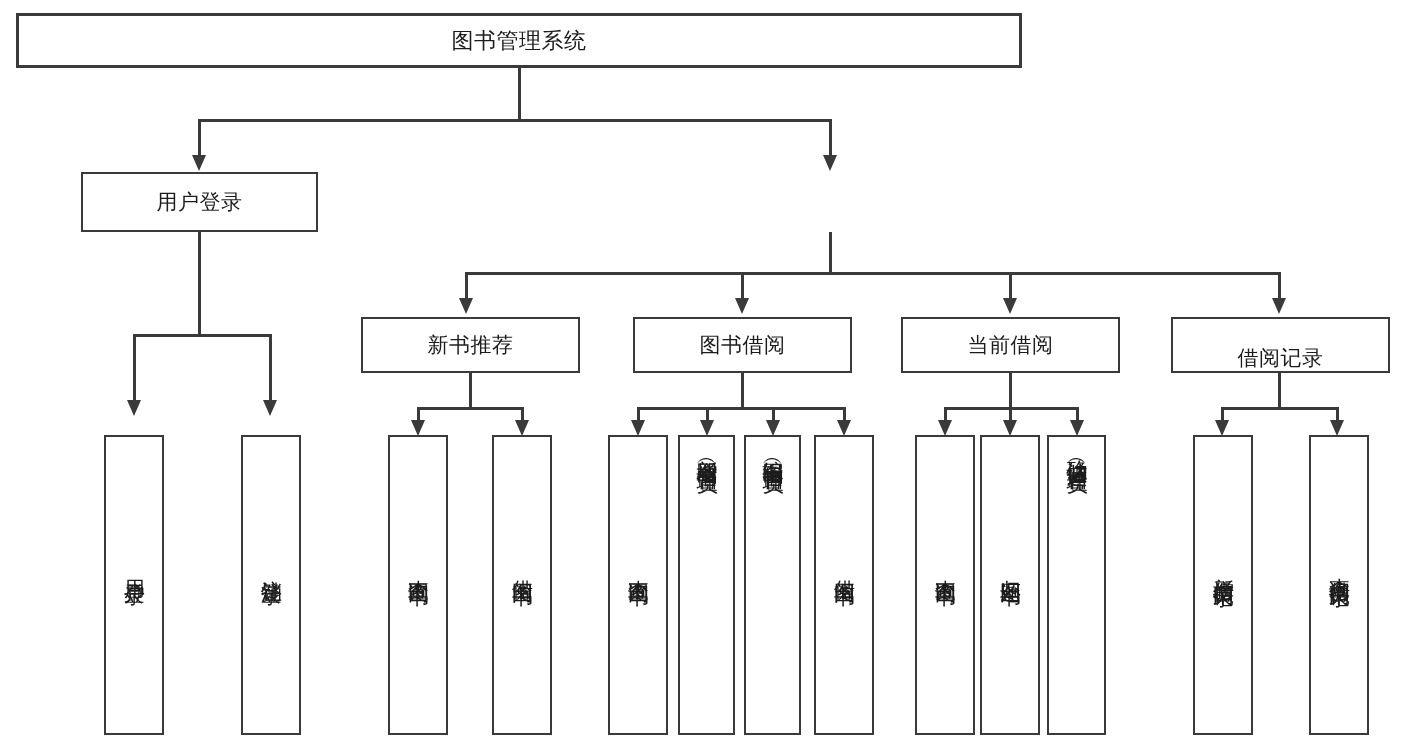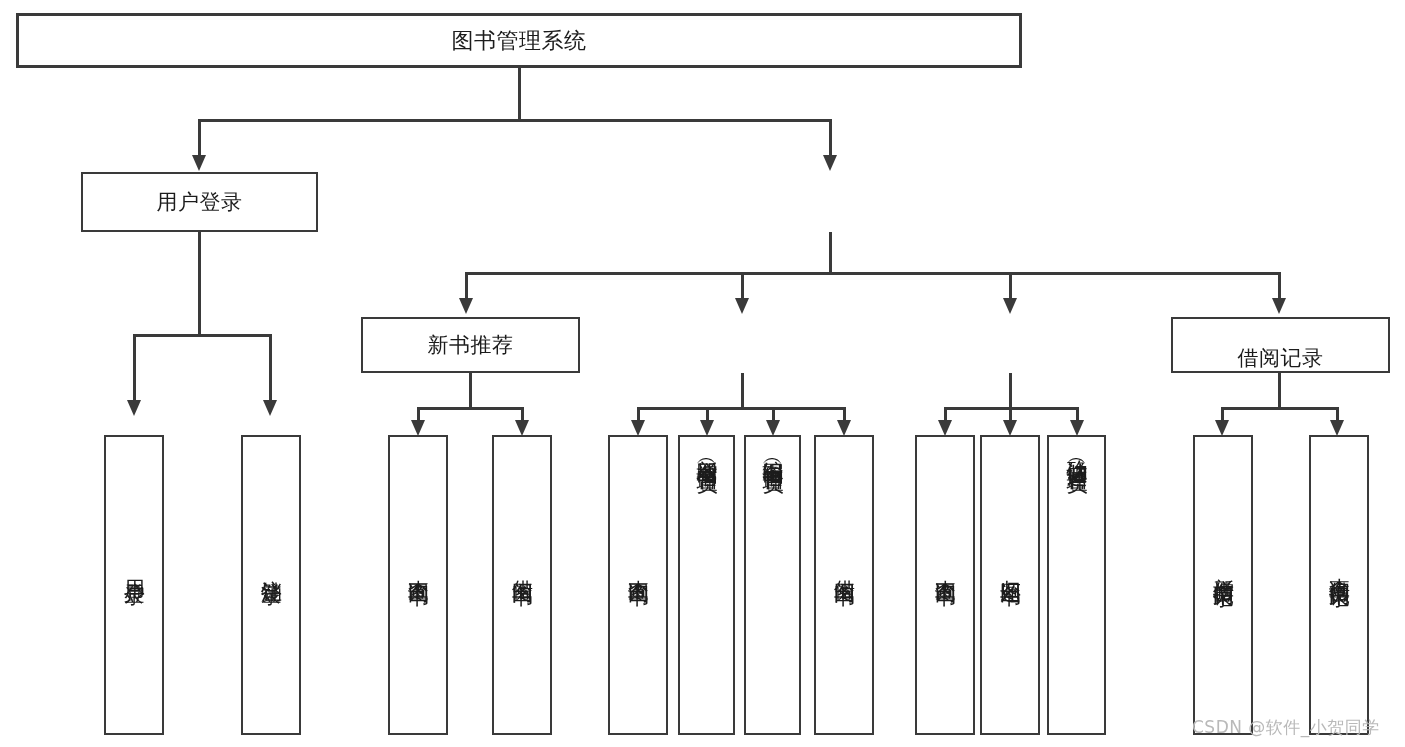--- a/index.html
+++ b/index.html
@@ -135,20 +135,26 @@
   <div class="arrow" style="left:735px; top:298px;"></div>
 
   <div class="vline" style="left:1009px; top:272px; width:2.5px; height:28px;"></div>
   <div class="arrow" style="left:1003px; top:298px;"></div>
 
   <div class="vline" style="left:1278px; top:272px; width:2.5px; height:28px;"></div>
   <div class="arrow" style="left:1272px; top:298px;"></div>
 
   <div class="box" style="left:361px; top:317px; width:219px; height:56px;">
     <span class="box-label">新书推荐</span>
+  </div>
+  <div class="box" style="left:633px; top:317px; width:219px; height:56px;">
+    <span class="box-label">图书借阅</span>
+  </div>
+  <div class="box" style="left:901px; top:317px; width:219px; height:56px;">
+    <span class="box-label">当前借阅</span>
   </div>
   <div class="box" style="left:1171px; top:317px; width:219px; height:56px;align-items:flex-end;">
     <span class="box-label">借阅记录</span>
   </div>
 
   <div class="vline" style="left:469px; top:373px; width:2.5px; height:36px;"></div>
   <div class="hline" style="left:417px; top:407px; width:106px; height:2.5px;"></div>
   <div class="vline" style="left:417px; top:407px; width:2.5px; height:16px;"></div>
   <div class="arrow" style="left:411px; top:420px;"></div>
   <div class="vline" style="left:521px; top:407px; width:2.5px; height:16px;"></div>
@@ -211,15 +217,14 @@
   <div class="vline" style="left:1336px; top:407px; width:2.5px; height:16px;"></div>
   <div class="arrow" style="left:1330px; top:420px;"></div>
 
   <div class="box vert centered" style="left:1193px; top:435px; width:60px; height:300px;">
     <span class="box-label">新增借阅记录</span>
   </div>
   <div class="box vert centered" style="left:1309px; top:435px; width:60px; height:300px;">
     <span class="box-label">查询借阅记录</span>
   </div>
 
-  <div id="watermark" style="left:1192px; top:716px;">CSDN @软件_小贺同学</div>
 
 </div>
 
 </body></html>

